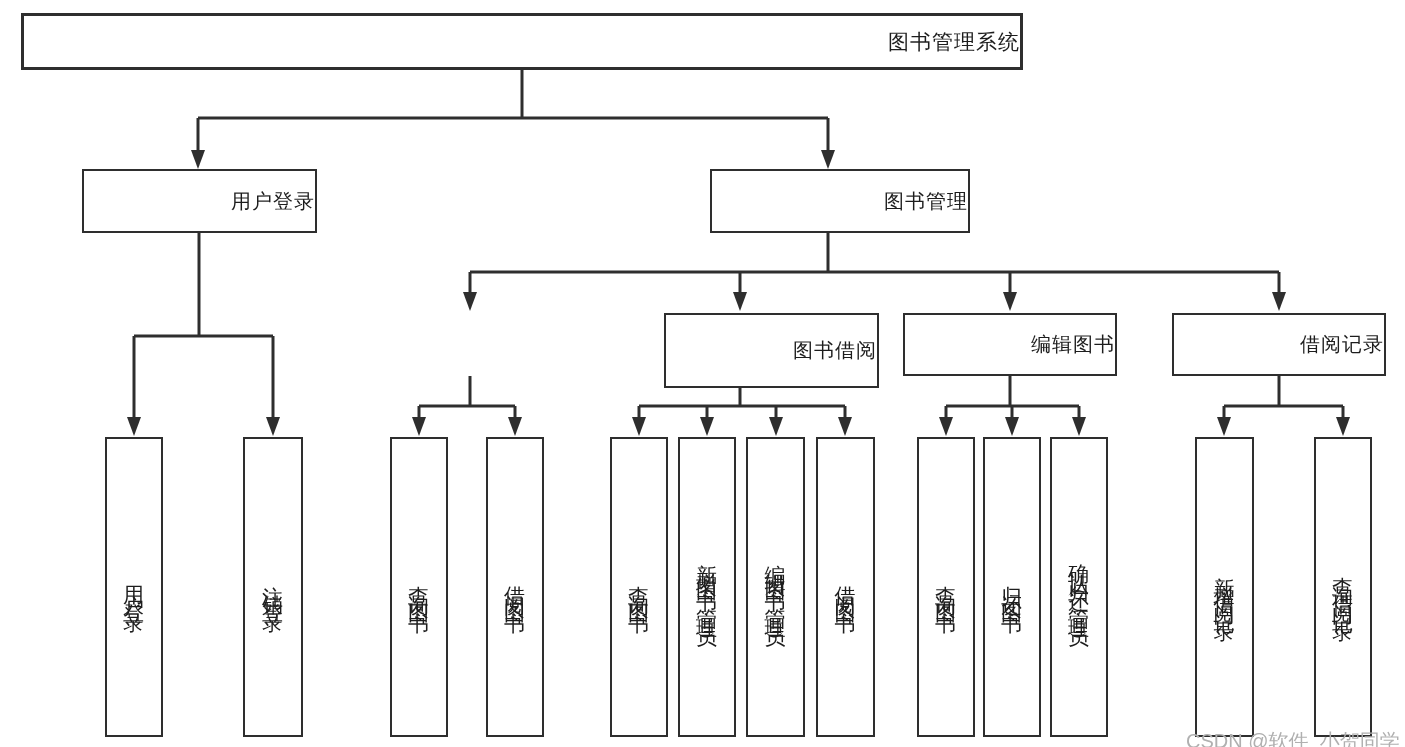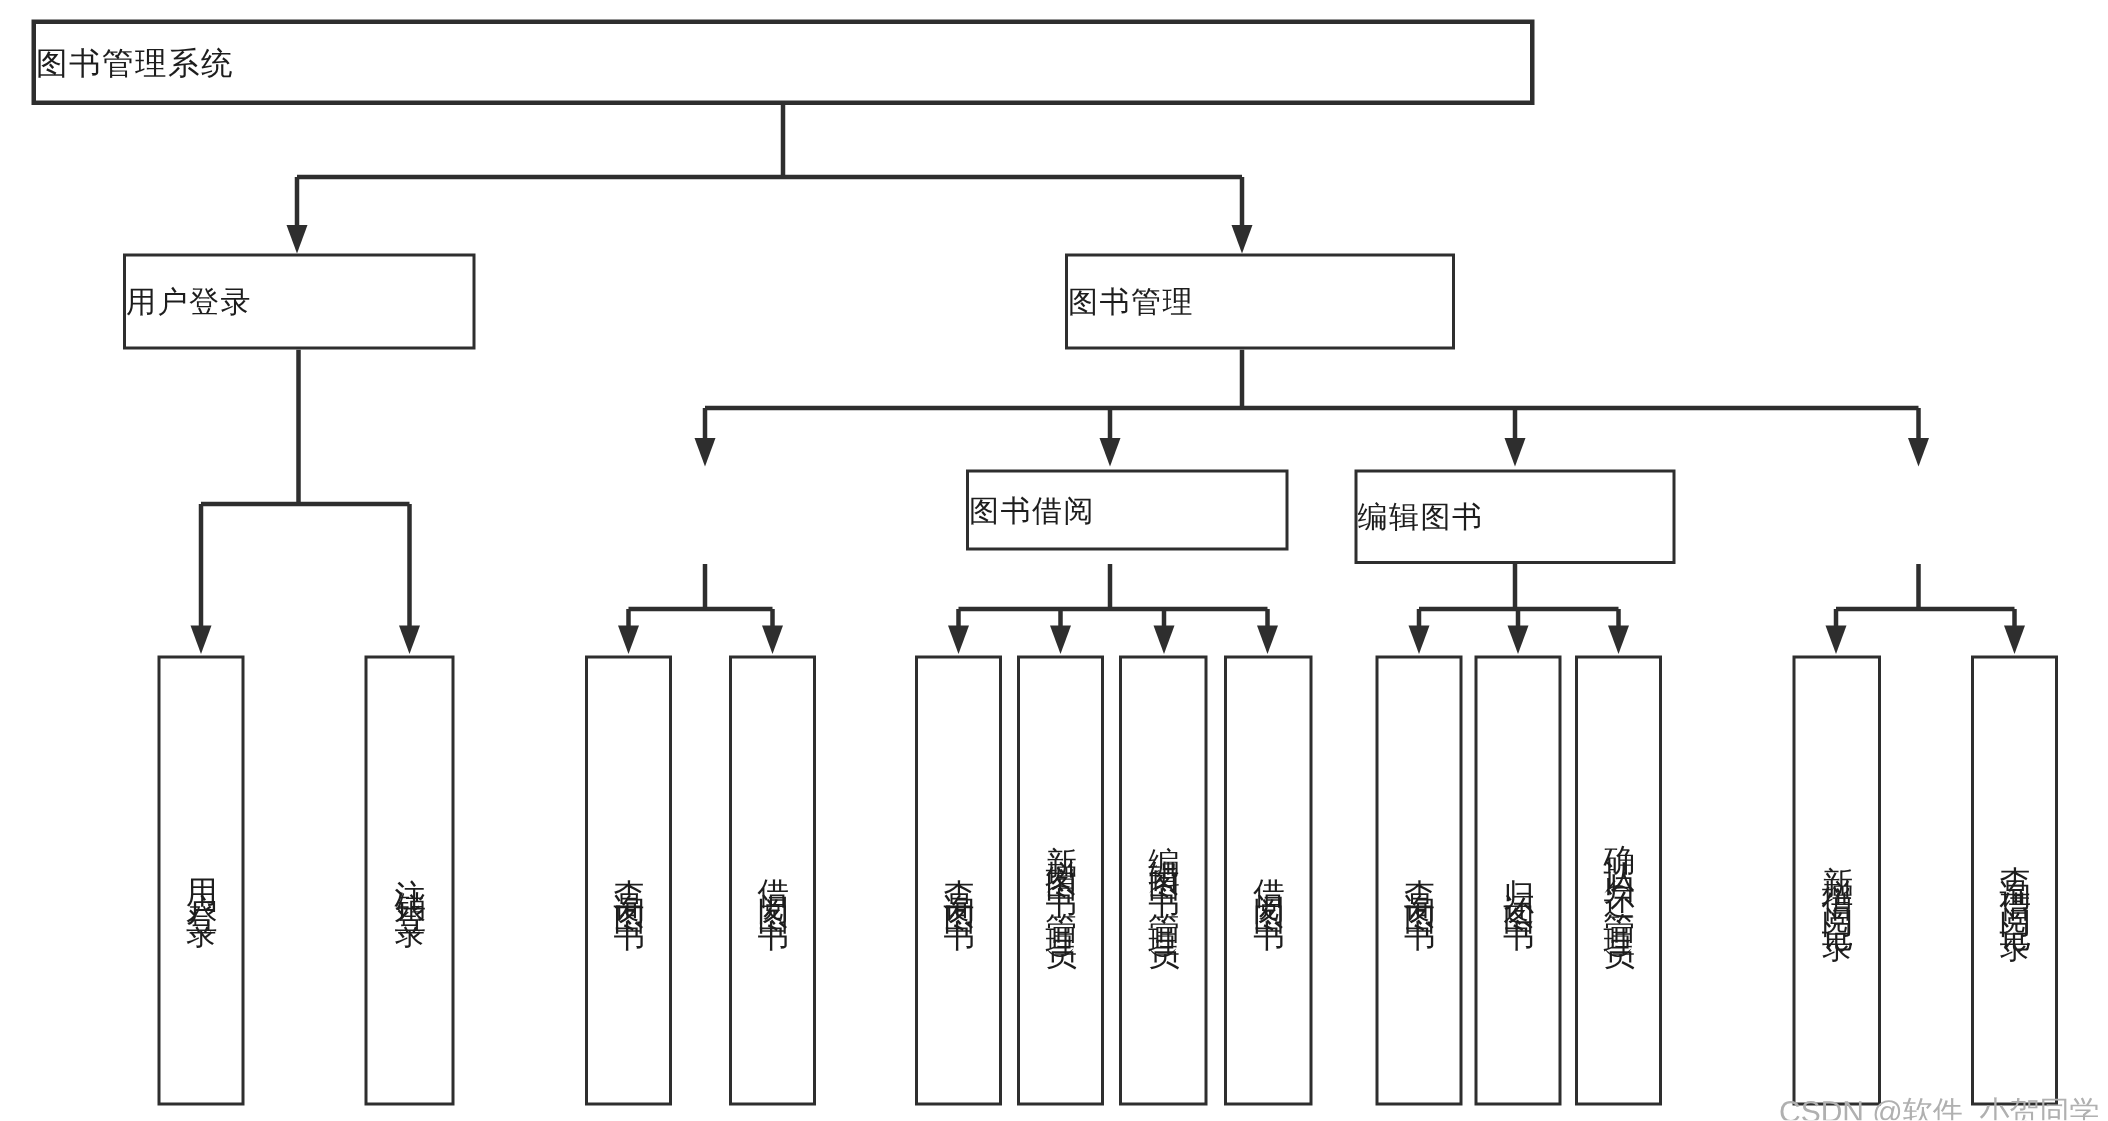--- a/index.html
+++ b/index.html
@@ -20,21 +20,21 @@
     position:absolute;left:0;top:0;width:1405px;height:747px;
     pointer-events:none;
   }
   .wires path{stroke:var(--line);stroke-width:3;fill:none;}
   .wires polygon{fill:var(--line);stroke:none;}
   .hbox{
     position:absolute;
     box-sizing:border-box;
     background:var(--bg);
     border:2.5px solid var(--line);
-    display:flex;align-items:center;justify-content:flex-start;
+    display:flex;align-items:center;justify-content:flex-end;
     font-size:20px;color:var(--text);
     letter-spacing:1px;
     z-index:2;
   }
   .hbox.root{border-width:3px;font-size:21px;}
   .vbox{
     position:absolute;
     top:437px;height:300px;
     box-sizing:border-box;
     background:var(--bg);
@@ -132,26 +132,29 @@
     <span>图书管理系统</span>
   </div>
 
   <div class="hbox" style="left:82px;top:169px;width:235px;height:64px">
     <span>用户登录</span>
   </div>
   <div class="hbox" style="left:710px;top:169px;width:260px;height:64px">
     <span>图书管理</span>
   </div>
 
-  <div class="hbox" style="left:644px;top:313px;width:215px;height:54px">
+  <div class="hbox" style="left:664px;top:313px;width:215px;height:75px">
     <span>图书借阅</span>
   </div>
   <div class="hbox" style="left:903px;top:313px;width:214px;height:63px">
     <span>编辑图书</span>
   </div>
+  <div class="hbox" style="left:1172px;top:313px;width:214px;height:63px">
+    <span>借阅记录</span>
+  </div>
 
   <div class="vbox" style="left:105px;width:58px">
     <span>用户登录</span>
   </div>
   <div class="vbox" style="left:243px;width:60px">
     <span>注销登录</span>
   </div>
 
   <div class="vbox" style="left:390px;width:58px">
     <span>查询图书</span>

